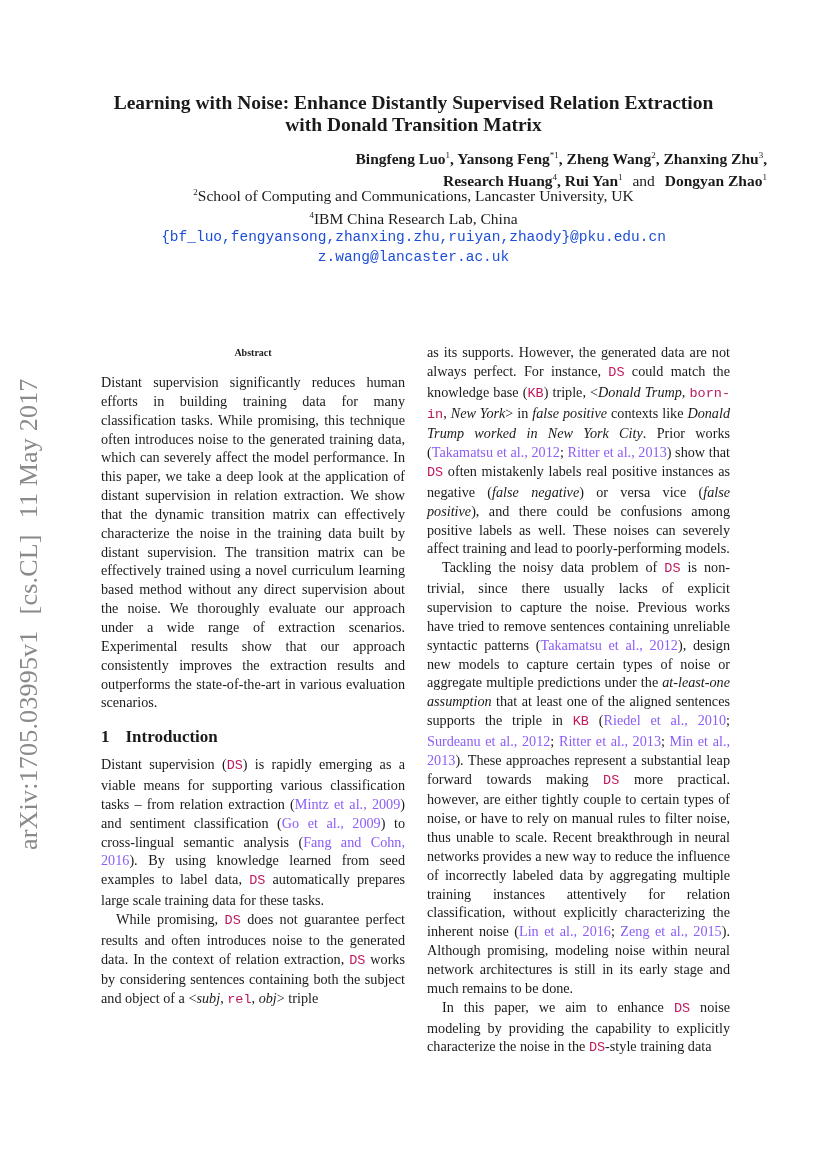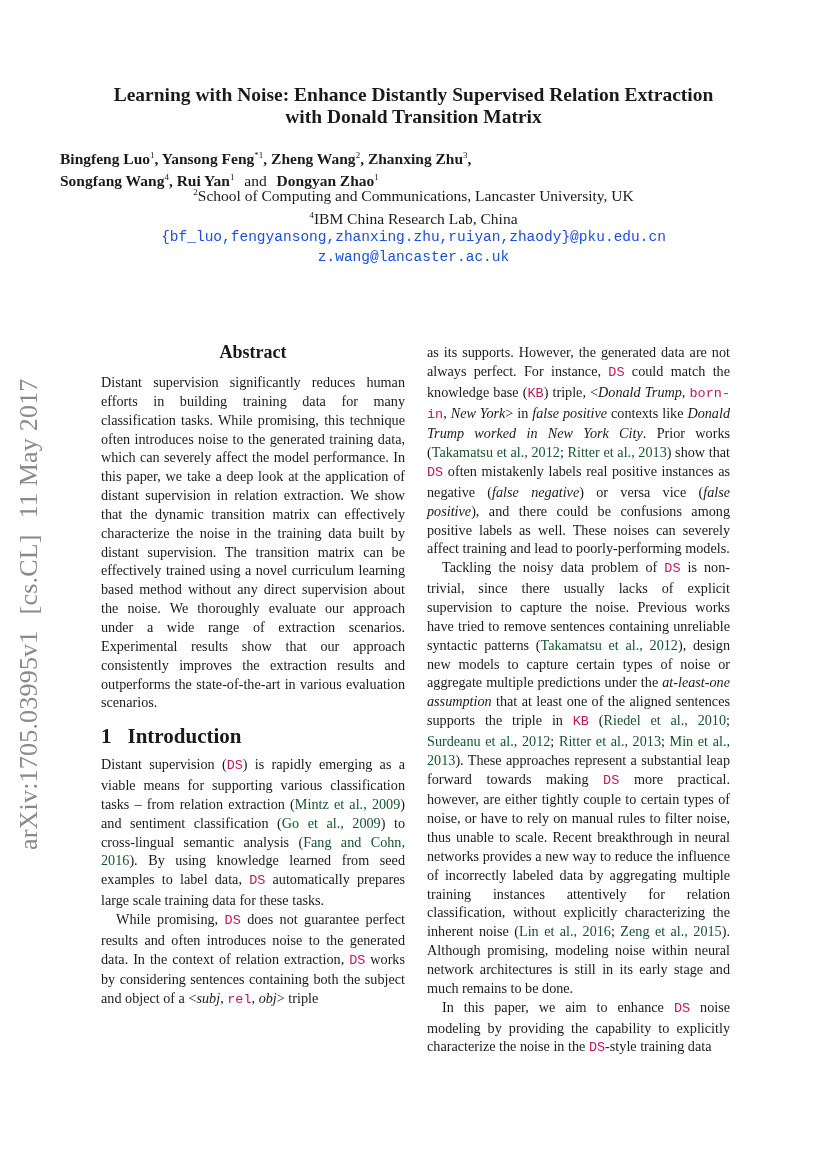--- a/index.html
+++ b/index.html
@@ -2,59 +2,59 @@
 <html><head>
 <meta charset="utf-8">
 <style>
   html, body { margin: 0; padding: 0; background: #ffffff; }
   body {
     width: 827px; height: 1169px; position: relative; overflow: hidden;
     font-family: "Liberation Serif", "DejaVu Serif", serif;
     color: #1a1a1a;
   }
   .mono { font-family: "Liberation Mono", "DejaVu Sans Mono", monospace; color: #be185d; }
-  .cite { color: #14532d; }
+  .cite { color: #8b5cf6; }
   .it { font-style: italic; }
 
   
   .arxiv {
     position: absolute; left: 14px; top: 850px;
     transform: rotate(-90deg); transform-origin: 0 0;
     font-family: "Liberation Serif", serif;
     font-size: 26px; color: #8a8a8a; white-space: nowrap; letter-spacing: 0.2px;
   }
   .arxiv span { margin-right: 16px; }
 
   
   .title {
-    position: absolute; left: 60px; width: 707px; top: 84px;
+    position: absolute; left: 60px; width: 707px; top: 92px;
     text-align: center; font-weight: bold; font-size: 19.5px; line-height: 22px;
   }
   .authors {
     position: absolute; left: 60px; width: 707px; top: 146px;
-    text-align: left; font-weight: bold; font-size: 15.5px; line-height: 19px;
+    text-align: right; font-weight: bold; font-size: 15.5px; line-height: 19px;
   }
   .authors sup, .affil sup { font-size: 9px; font-weight: normal; vertical-align: 6px; }
   .authors .and { font-weight: normal; margin: 0 6px; }
   .affil {
     position: absolute; left: 60px; width: 707px; top: 183px;
     text-align: center; font-size: 15.5px; line-height: 19.5px;
   }
   .affil .mono { font-size: 14.5px; color: #1d4ed8; }
 
   
   .col { position: absolute; font-size: 14.2px; line-height: 18.85px; text-align: justify; }
   .col p { margin: 0; }
   .col p.indent { text-indent: 15px; }
   .col1 { left: 101px; width: 304px; top: 343px; }
   .col2 { left: 427px; width: 303px; top: 343px; }
 
-  .abs-head { text-align: center; font-weight: bold; font-size: 18px; margin-bottom: 11px; line-height: 19px; }
+  .abs-head { text-align: center; font-weight: bold; font-size: 10px; margin-bottom: 11px; line-height: 19px; }
   .abs-body { margin-left: 21px; margin-right: 20px; }
-  .sec-head { font-weight: bold; font-size: 21px; margin-top: 15px; margin-bottom: 9px; line-height: 19px; }
+  .sec-head { font-weight: bold; font-size: 17px; margin-top: 15px; margin-bottom: 9px; line-height: 19px; }
   .sec-head .num { margin-right: 16px; }
   .col .mono { font-size: 13.5px; }
 </style>
 </head>
 <body>
 
 <div class="arxiv">
   <span>arXiv:1705.03995v1</span><span>[cs.CL]</span><span>11 May 2017</span>
 </div>
 
@@ -64,21 +64,21 @@
 </div>
 
 <div class="authors">
   <div>
     <span>Bingfeng Luo</span><sup>1</sup>,
     <span>Yansong Feng</span><sup>*1</sup>,
     <span>Zheng Wang</span><sup>2</sup>,
     <span>Zhanxing Zhu</span><sup>3</sup>,
   </div>
   <div>
-    <span>Songfang Wang</span><sup>4</sup>,
+    <span>Research Huang</span><sup>4</sup>,
     <span>Rui Yan</span><sup>1</sup>
     <span class="and">and</span>
     <span>Dongyan Zhao</span><sup>1</sup>
   </div>
 </div>
 
 <div class="affil">
   <div><sup>2</sup><span>School of Computing and Communications, Lancaster University, UK</span></div>
   <div><sup>4</sup><span>IBM China Research Lab, China</span></div>
   <div class="mono">{bf_luo,fengyansong,zhanxing.zhu,ruiyan,zhaody}@pku.edu.cn</div>

